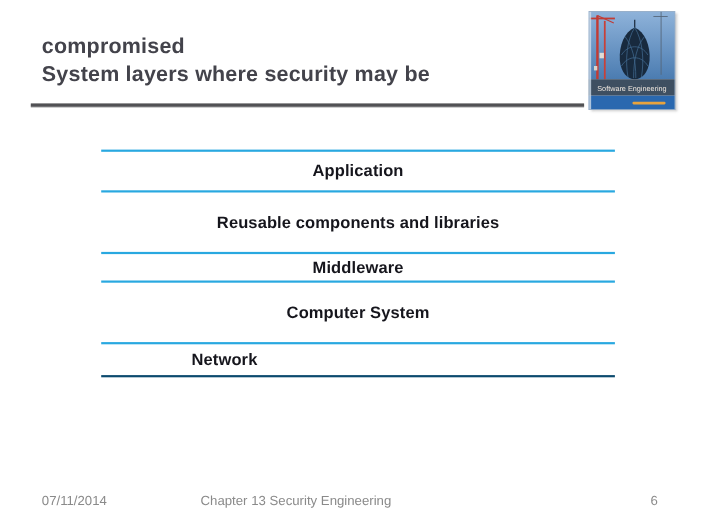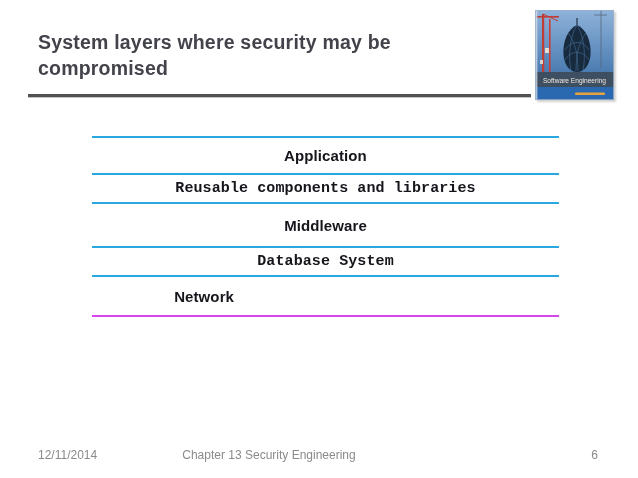--- a/index.html
+++ b/index.html
@@ -52,39 +52,39 @@
     box-shadow: 2px 2px 2px rgba(120,120,120,0.35);
   }
   .book svg { display: block; }
 
   
   .stack {
     position: absolute;
     left: 92px;
     top: 136px;
     width: 467px;
-    border-bottom: 2px solid #d946ef;
+    border-bottom: 2px solid #0c4a6e;
   }
   .row {
     box-sizing: border-box;
     position: relative;
     border-top: 2px solid #29a8e0;
     display: flex;
     align-items: center;
     justify-content: center;
     font-size: 15px;
     font-weight: 600;
     color: #15151c;
     letter-spacing: 0.1px;
   }
   .h37 { height: 37px; }
   .h38 { height: 38px; }
-  .h40 { height: 29px; font-family: Liberation Mono, monospace; }
-  .h42 { height: 44px; }
-  .h43 { height: 40px; }
+  .h40 { height: 56px; }
+  .h42 { height: 26px; }
+  .h43 { height: 30px; }
   .row .pos-left {
     position: absolute;
     left: 24%;
     transform: translateX(-50%);
     white-space: nowrap;
   }
   .row .pos-right {
     position: absolute;
     left: 68.5%;
     transform: translateX(-50%);
@@ -102,22 +102,22 @@
   .footer-date { left: 38px; }
   .footer-center { left: 0; width: 538px; text-align: center; }
   .footer-page { right: 40px; }
 </style>
 </head>
 <body>
 
 <div class="slide">
 
   <h1 class="title">
+    <span>compromised</span>
     <span>System layers where security may be</span>
-    <span>compromised</span>
   </h1>
   <div class="title-rule"></div>
 
   <div class="book">
     <svg width="79" height="90" viewBox="0 0 79 90" xmlns="http://www.w3.org/2000/svg">
       <defs>
         <linearGradient id="sky" x1="0" y1="0" x2="0" y2="1">
           <stop offset="0" stop-color="#8fb3da"></stop>
           <stop offset="1" stop-color="#4b7cb1"></stop>
         </linearGradient>
@@ -167,24 +167,24 @@
     <div class="row h37">
       <span>Application</span>
     </div>
     <div class="row h40">
       <span>Reusable components and libraries</span>
     </div>
     <div class="row h42">
       <span>Middleware</span>
     </div>
     <div class="row h40">
-      <span>Database System</span>
+      <span>Computer System</span>
     </div>
     <div class="row h43">
       <span class="pos-left">Network</span>
     </div>
   </main>
 
   <div class="footer-item footer-center">Chapter 13 Security Engineering</div>
-  <div class="footer-item footer-date">12/11/2014</div>
+  <div class="footer-item footer-date">07/11/2014</div>
   <div class="footer-item footer-page">6</div>
 
 </div>
 
 </body></html>

